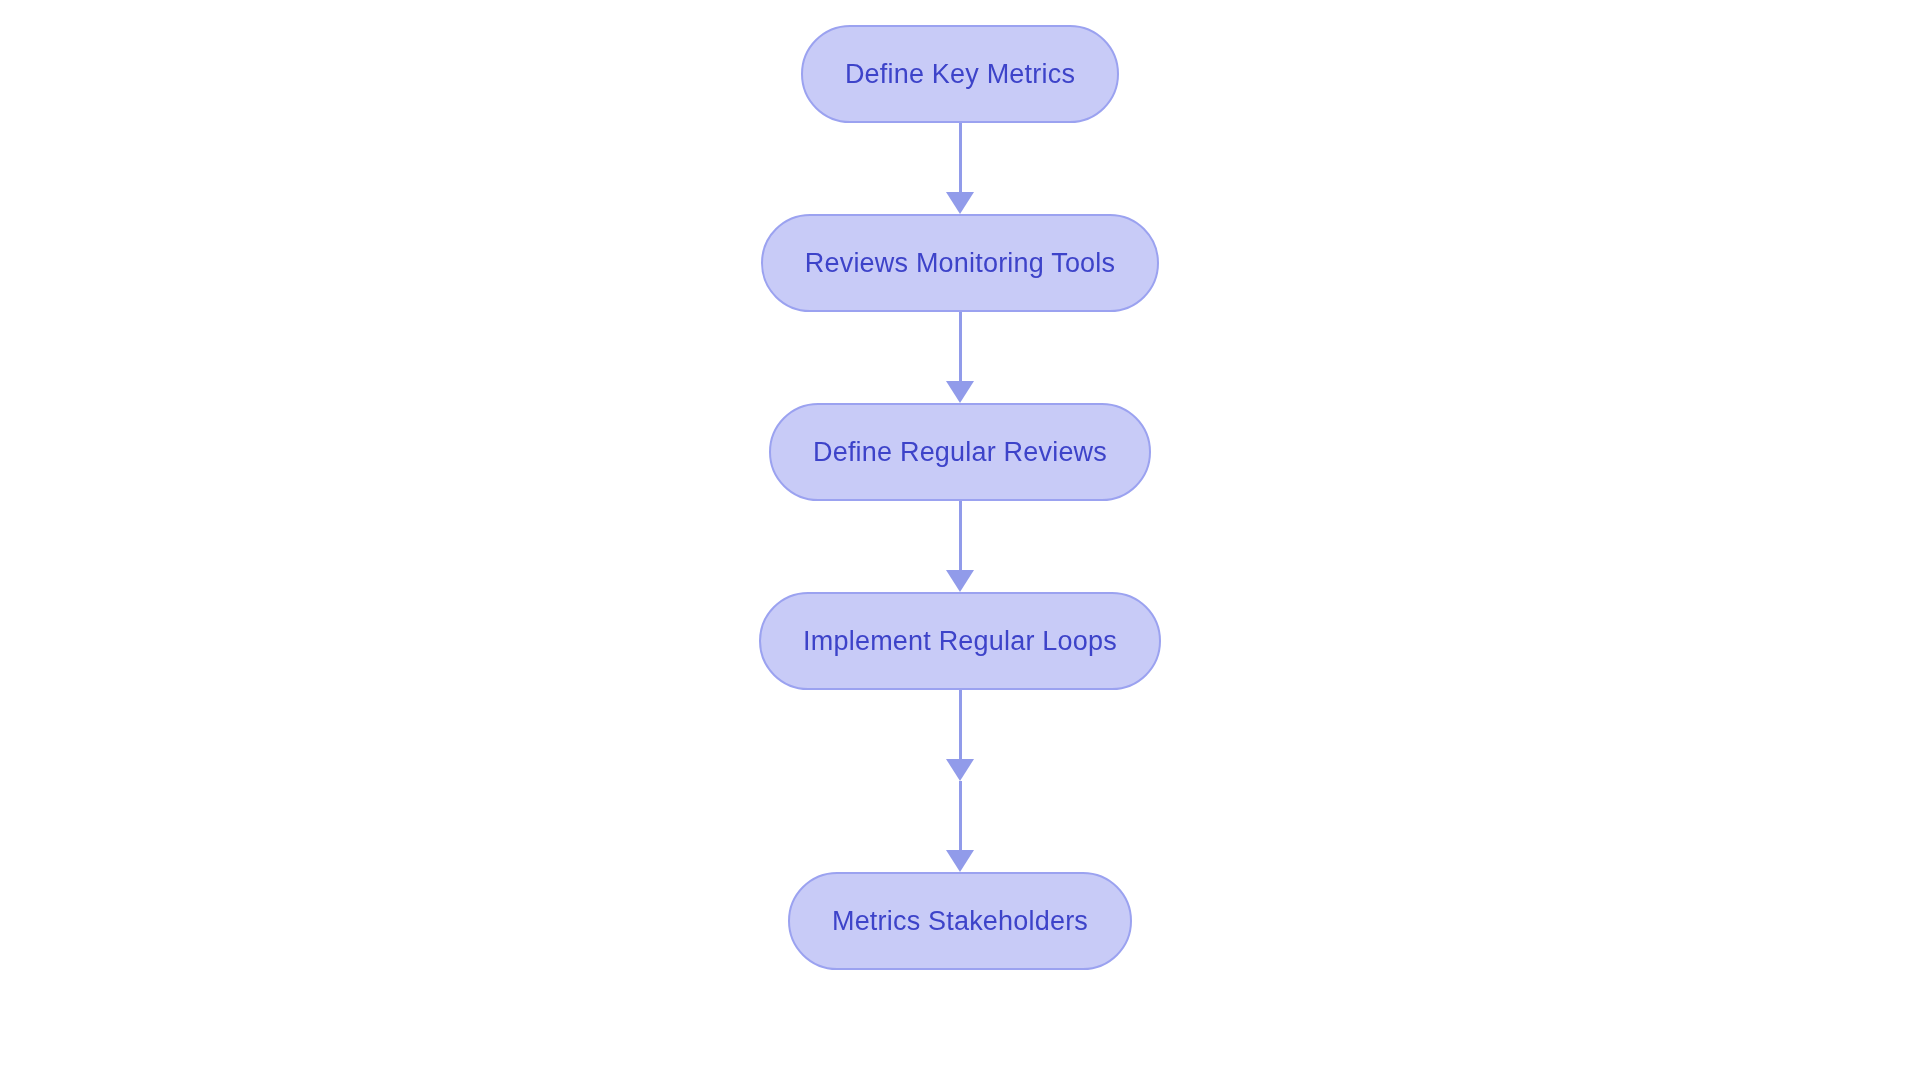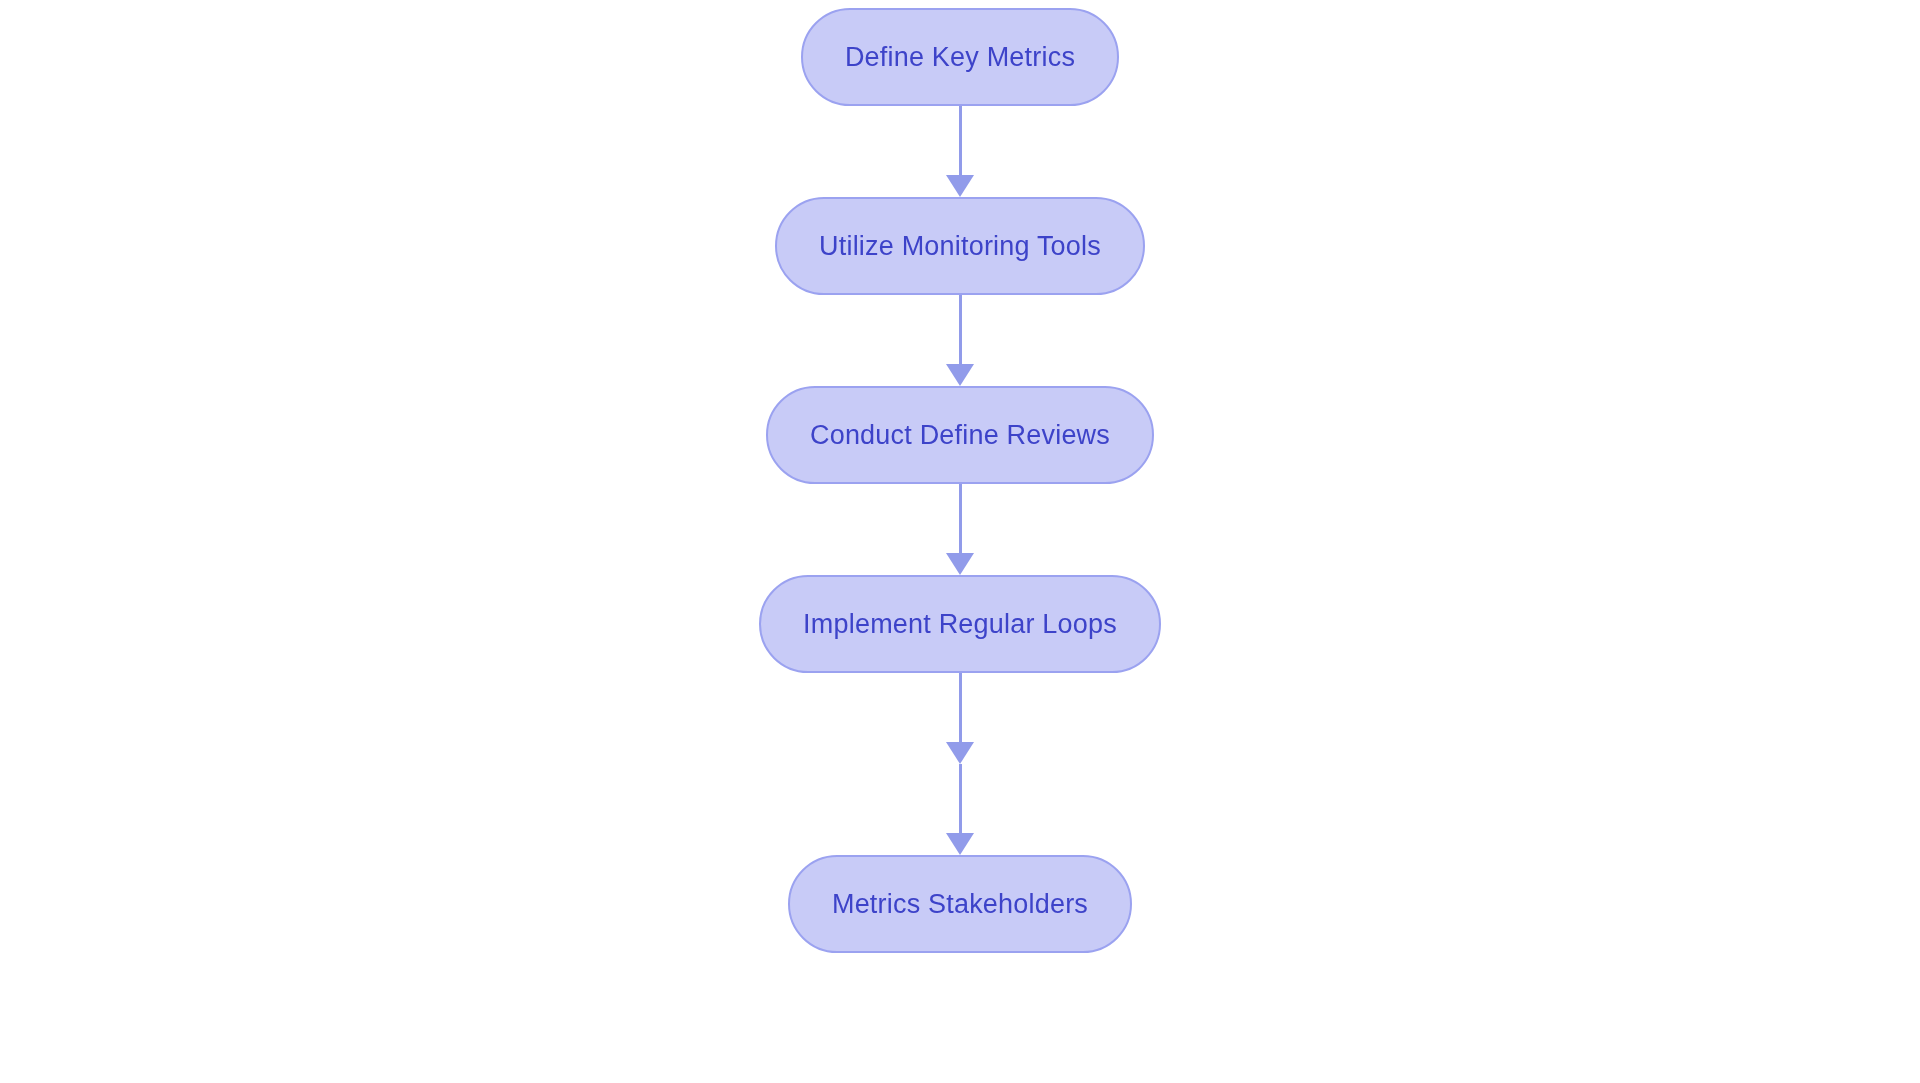--- a/index.html
+++ b/index.html
@@ -17,21 +17,21 @@
     font-family: "Liberation Sans", sans-serif;
     overflow: hidden;
   }
   .canvas {
     position: relative;
     width: 1920px;
     height: 810px;
     display: flex;
     flex-direction: column;
     align-items: center;
-    padding-top: 8px;
+    padding-top: 25px;
   }
   .node {
     min-height: 98px;
     padding: 0 42px;
     background: var(--node-fill);
     border: 2px solid var(--node-border);
     border-radius: 49px;
     display: flex;
     align-items: center;
     justify-content: center;
@@ -72,30 +72,30 @@
   <div class="node">
     <span class="label">Define Key Metrics</span>
   </div>
 
   <div class="arrow">
     <div class="arrow-line"></div>
     <div class="arrow-head"></div>
   </div>
 
   <div class="node">
-    <span class="label">Utilize Monitoring Tools</span>
+    <span class="label">Reviews Monitoring Tools</span>
   </div>
 
   <div class="arrow">
     <div class="arrow-line"></div>
     <div class="arrow-head"></div>
   </div>
 
   <div class="node">
-    <span class="label">Conduct Define Reviews</span>
+    <span class="label">Define Regular Reviews</span>
   </div>
 
   <div class="arrow">
     <div class="arrow-line"></div>
     <div class="arrow-head"></div>
   </div>
 
   <div class="node">
     <span class="label">Implement Regular Loops</span>
   </div>

